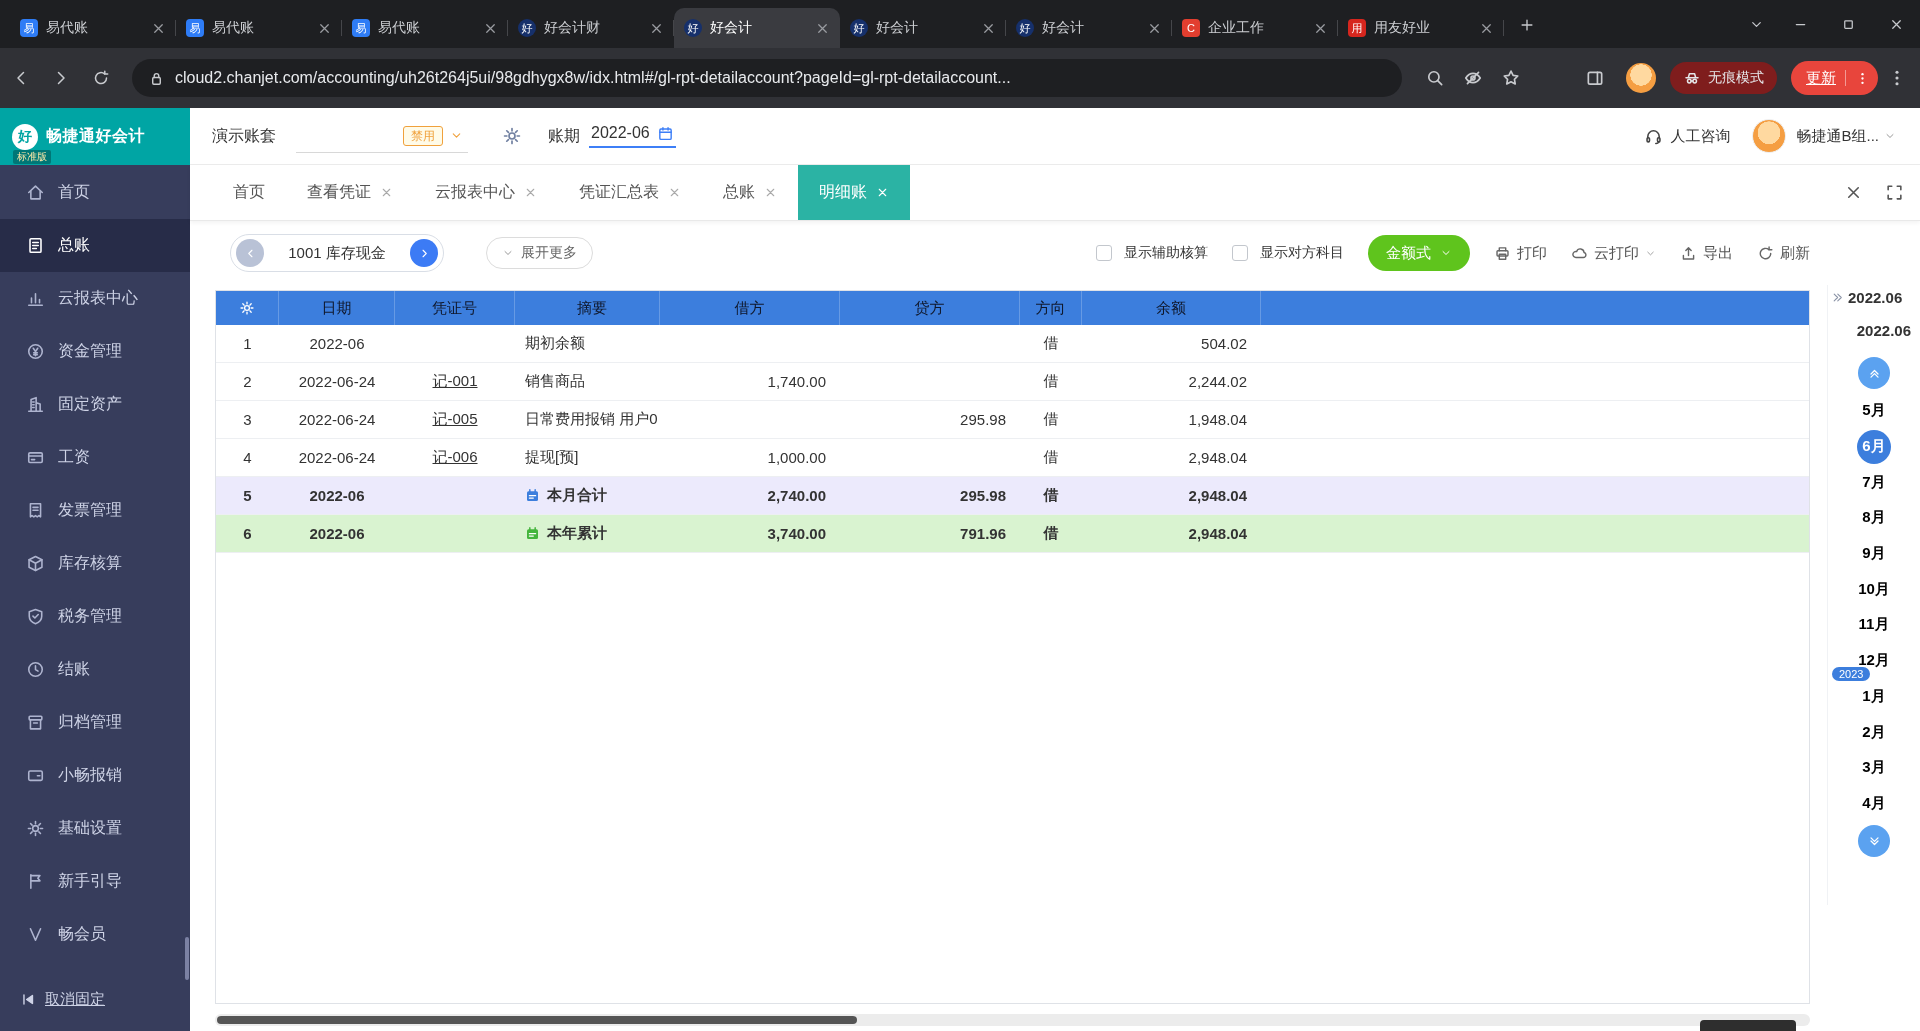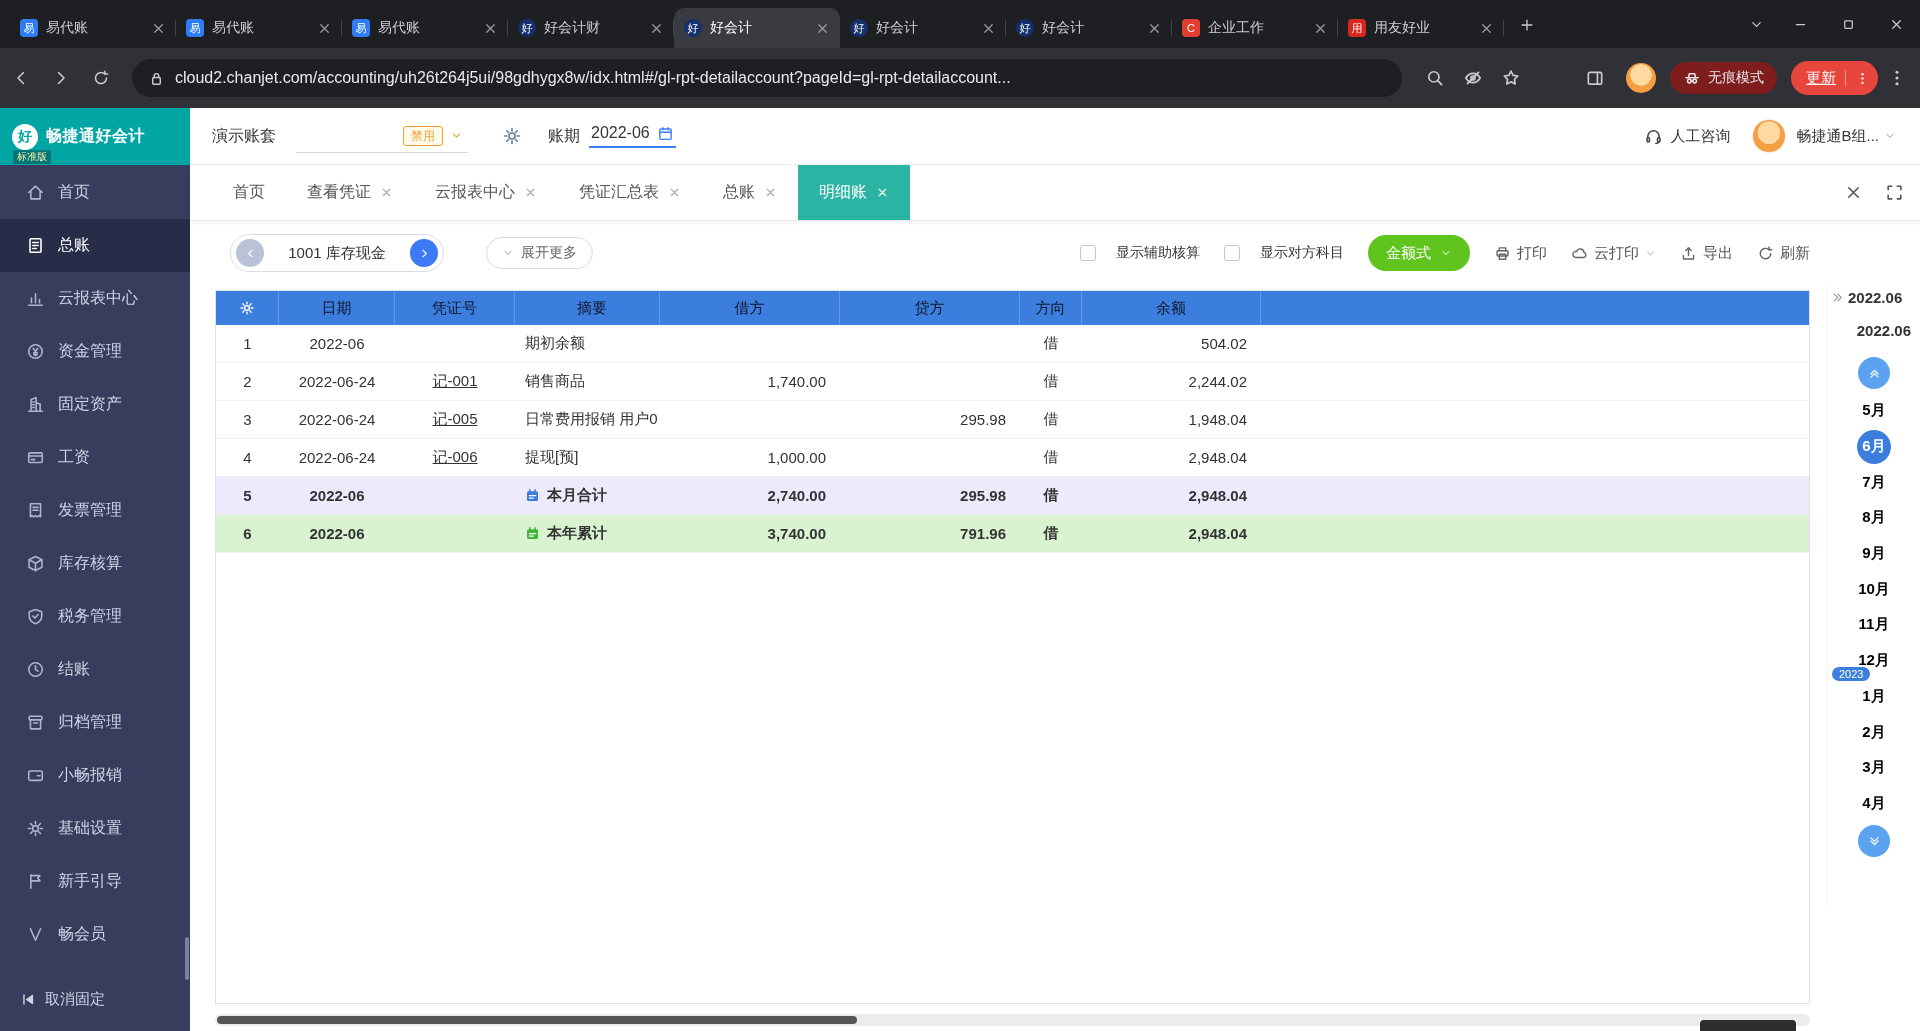--- a/index.html
+++ b/index.html
@@ -43,21 +43,21 @@
 .sidebar{width:190px;background:var(--sidebar_bg);position:relative;flex:none;display:flex;flex-direction:column;}
 .logo{height:57px;background:var(--logo_teal);display:flex;align-items:center;padding:0 12px;gap:8px;position:relative;color:#fff;flex:none;}
 .logo-mark{width:26px;height:26px;border-radius:50%;background:#fff;color:var(--logo_teal);font-weight:bold;font-size:14px;display:flex;align-items:center;justify-content:center;flex:none;}
 .logo-title{font-size:16px;font-weight:bold;letter-spacing:.5px;white-space:nowrap;}
 .logo-badge{position:absolute;left:13px;bottom:1px;font-size:10px;color:#ffe9a8;background:rgba(0,0,0,.28);border-radius:2px;padding:0 4px;line-height:14px;}
 .menu{flex:1;padding-top:1px;}
 .sitem{height:53px;display:flex;align-items:center;gap:13px;padding-left:26px;color:#ced3e6;font-size:16px;cursor:pointer;}
 .sitem .ic{width:19px;height:19px;color:#aeb4cf;}
 .sitem.active{background:var(--sidebar_active_bg);color:#fff;}
 .sitem.active .ic{color:#fff;}
-.unpin{position:absolute;bottom:18px;left:20px;height:28px;display:flex;align-items:center;gap:8px;color:#ced3e6;font-size:15px;cursor:pointer;}
+.unpin{position:absolute;bottom:18px;left:20px;height:28px;display:flex;align-items:center;gap:8px;color:#ced3e6;font-size:15px;cursor:pointer;text-decoration:underline;}
 .unpin .ic{width:17px;height:17px;color:#ced3e6;}
 .side-thumb{position:absolute;right:1px;top:829px;width:4px;height:43px;border-radius:2px;background:#7b81a3;cursor:pointer;}
 
 .main{flex:1;display:flex;flex-direction:column;position:relative;min-width:0;background:#fff;}
 .app-header{height:57px;background:#fff;border-bottom:1px solid #ececec;display:flex;align-items:center;padding:0 24px 0 22px;flex:none;}
 .hdr-label{font-size:16px;color:#333;white-space:nowrap;}
 .acct-select{width:172px;height:34px;border-bottom:1px solid #d8d8d8;margin-left:20px;display:flex;align-items:center;justify-content:flex-end;gap:7px;padding:0 5px;cursor:pointer;}
 .badge-disabled{border:1px solid var(--disabled_orange);color:var(--disabled_orange);background:#fffbe8;font-size:12px;border-radius:3px;padding:1px 7px;line-height:16px;}
 .sel-chev{width:13px;height:13px;color:var(--disabled_orange);}
 .hdr-gear{width:20px;height:20px;color:#6f7fa0;margin-left:34px;cursor:pointer;}
@@ -83,21 +83,21 @@
 .gtoolbar{height:64px;background:#fff;display:flex;align-items:center;padding:0 110px 0 40px;flex:none;}
 .acct-pill{width:214px;height:38px;border:1px solid #d9dee6;border-radius:19px;display:flex;align-items:center;padding:0 5px;gap:4px;cursor:pointer;}
 .pill-circle{width:28px;height:28px;border-radius:50%;display:flex;align-items:center;justify-content:center;color:#fff;flex:none;cursor:pointer;}
 .pill-circle.prev{background:#b9c2d6;}
 .pill-circle.next{background:#3c7bf5;}
 .pill-circle .ic{width:13px;height:13px;}
 .acct-name{flex:1;text-align:center;font-size:15px;color:#333;white-space:nowrap;}
 .expand{height:32px;border:1px solid #dcdcdc;border-radius:16px;display:flex;align-items:center;gap:7px;padding:0 15px;margin-left:42px;font-size:14px;color:#666;cursor:pointer;}
 .expand .ic{width:12px;height:12px;color:#999;}
 .gt-right{margin-left:auto;display:flex;align-items:center;gap:24px;}
-.cbx{display:flex;align-items:center;gap:20px;font-size:14px;color:#333;cursor:pointer;}
+.cbx{display:flex;align-items:center;gap:12px;font-size:14px;color:#333;cursor:pointer;}
 .cbx .box{width:16px;height:16px;border:1px solid #c3c7cd;border-radius:3px;background:#fff;flex:none;}
 .amount-btn{height:36px;border-radius:18px;background:var(--button_green);color:#fff;display:flex;align-items:center;gap:9px;padding:0 18px;font-size:15px;cursor:pointer;}
 .amount-btn .ic{width:12px;height:12px;}
 .tool-link{display:flex;align-items:center;gap:6px;font-size:15px;color:#555;cursor:pointer;white-space:nowrap;}
 .tool-link .ic{width:17px;height:17px;color:#666;}
 .chev-sm{width:11px !important;height:11px !important;color:#999 !important;}
 
 .content{flex:1;position:relative;background:#fff;overflow:hidden;}
 .grid{position:absolute;left:25px;top:5px;width:1595px;height:714px;border:1px solid #dfe2e7;background:#fff;display:flex;flex-direction:column;}
 .ghead{height:34px;background:var(--primary_blue);display:flex;color:#0f172a;font-size:15px;flex:none;}

